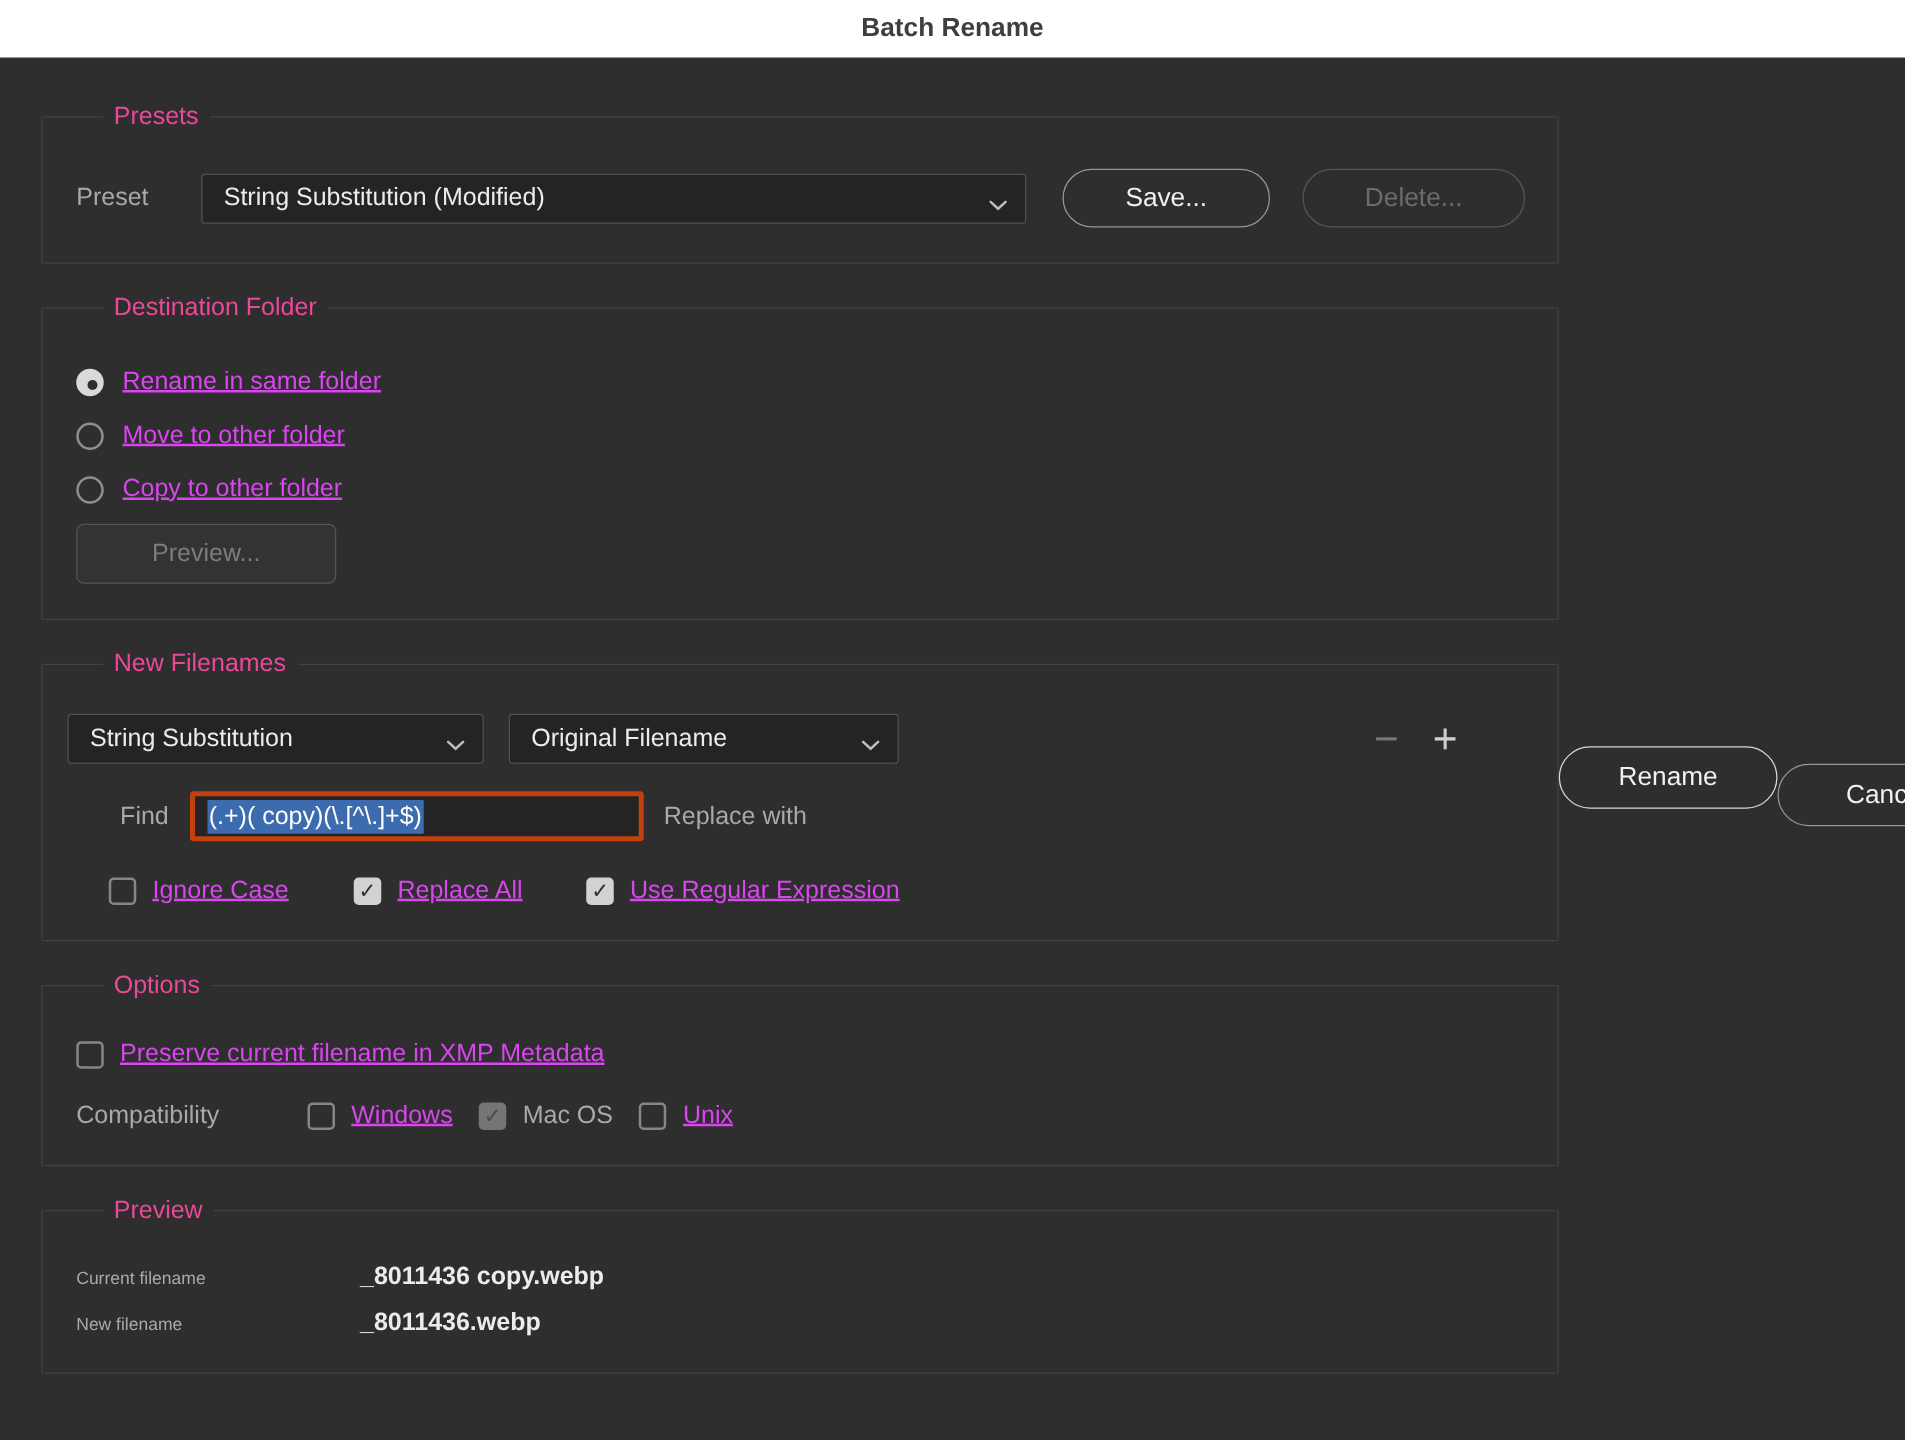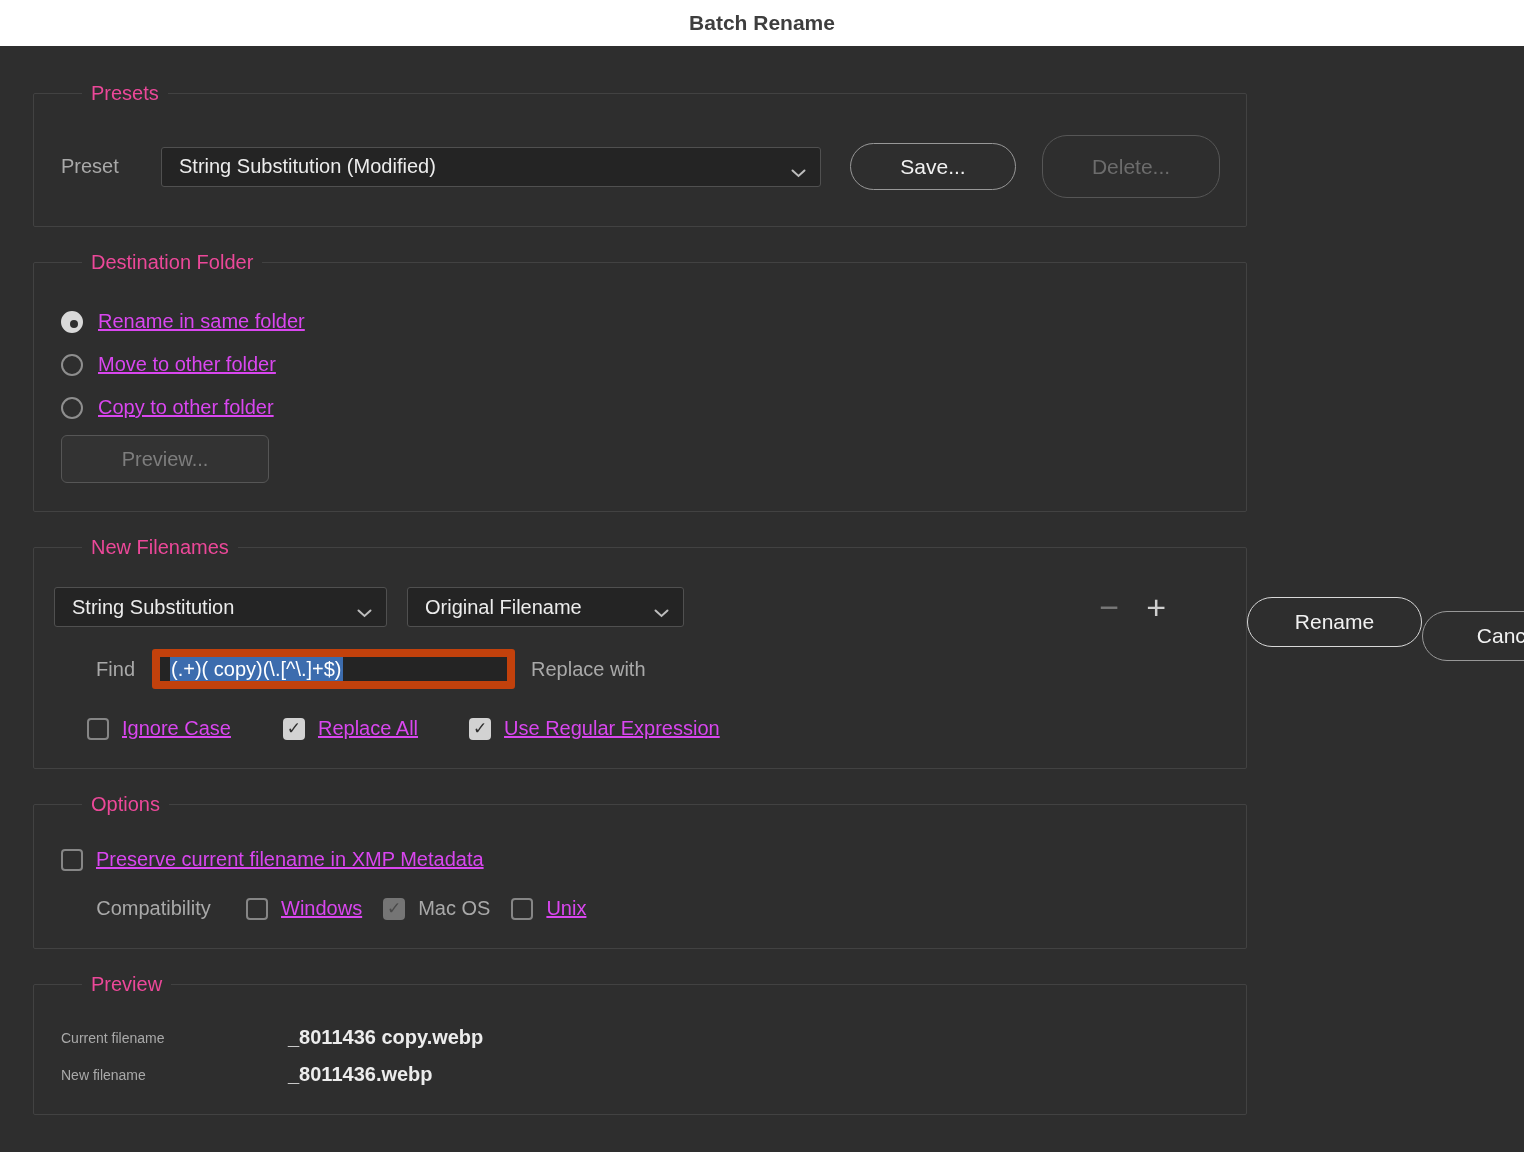--- a/index.html
+++ b/index.html
@@ -47,35 +47,35 @@
   }
   .dropdown .dd-text { color:#ececec; font-size:20px; white-space:nowrap; }
   .dropdown .chev { position:absolute; right:14px; top:16px; }
 
   .textbox {
     height:40px; background:#242424;
     border:1px solid #505050; border-radius:3px;
     display:flex; align-items:center; padding:0 10px;
     font-size:20px; color:#ececec; white-space:nowrap; overflow:hidden;
   }
-  .textbox.focused { border:8px solid #c2410c; }
+  .textbox.focused { border:4px solid #c2410c; }
   .sel { background:#3c6cae; color:#ffffff; padding:2px 1px; border-radius:1px; }
 
   
   .pill {
     background:transparent; border-radius:25px;
     display:flex; align-items:center; justify-content:center;
     font-size:21px; color:#f1f1f1; cursor:default;
   }
   .pill.bright { border:1.5px solid #d8d8d8; }
   .pill.normal { border:1.5px solid #989898; }
   .pill.disabled { border:1.5px solid #565656; color:#6c6c6c; }
   .btn-rename,.btn-cancel,.btn-preview { width:175px; height:50px; }
   .btn-save { width:166px; height:47px; }
-  .btn-delete { width:178px; height:63px; }
+  .btn-delete { width:178px; height:47px; }
 
   
   .rectbtn {
     width:208px; height:48px; background:#333333;
     border:1px solid #565656; border-radius:6px;
     display:flex; align-items:center; justify-content:center;
     font-size:20px; color:#7d7d7d;
   }
 
   
@@ -165,21 +165,21 @@
       <legend>New Filenames</legend>
       <div class="row" style="margin-top:4px;">
         <div class="dropdown" style="width:333px; margin-left:-7px;">
           <span class="dd-text">String Substitution</span>
           <span class="chev">
             <svg width="15" height="9" viewBox="0 0 15 9">
                 <path d="M1.5 1.5 L7.5 7 L13.5 1.5" stroke="#bdbdbd" stroke-width="2" fill="none" stroke-linecap="round"></path>
               </svg>
           </span>
         </div>
-        <div class="dropdown" style="width:277px; margin-left:20px;">
+        <div class="dropdown" style="width:312px; margin-left:20px;">
           <span class="dd-text">Original Filename</span>
           <span class="chev">
             <svg width="15" height="9" viewBox="0 0 15 9">
                 <path d="M1.5 1.5 L7.5 7 L13.5 1.5" stroke="#bdbdbd" stroke-width="2" fill="none" stroke-linecap="round"></path>
               </svg>
           </span>
         </div>
         <div style="flex:1;"></div>
         <span class="plusminus minus">−</span>
         <span class="plusminus plus" style="margin-left:27px; margin-right:54px;">+</span>
@@ -209,21 +209,21 @@
 
     <fieldset>
       <legend>Options</legend>
       <div class="row" style="margin-top:8px;">
         <div class="cb-pair">
           <span class="cb"></span>
           <span class="lbl-white">Preserve current filename in XMP Metadata</span>
         </div>
       </div>
       <div class="row" style="margin-top:26px;">
-        <div class="lbl-gray" style="width:185px;text-align:center;">Compatibility</div>
+        <div class="lbl-gray" style="width:185px;">Compatibility</div>
         <div class="cb-pair">
           <span class="cb"></span>
           <span class="lbl-white">Windows</span>
         </div>
         <div class="cb-pair" style="margin-left:21px;">
           <span class="cb dim checked"></span>
           <span class="lbl-gray">Mac OS</span>
         </div>
         <div class="cb-pair" style="margin-left:21px;">
           <span class="cb"></span>

